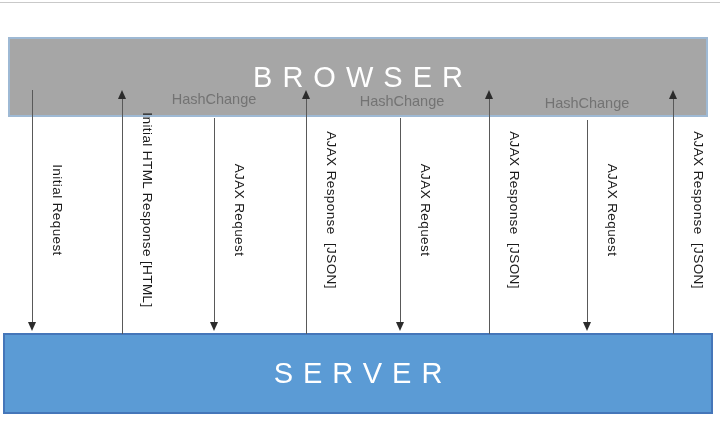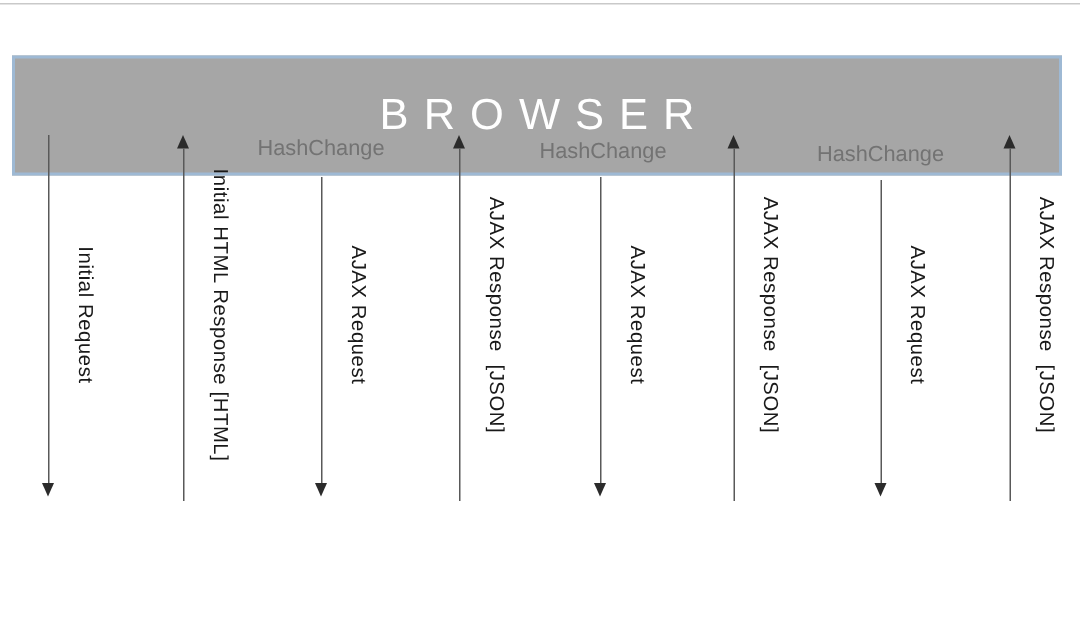--- a/index.html
+++ b/index.html
@@ -39,20 +39,23 @@
 <body>
 
 <div id="canvas">
 
   <div class="top-hairline"></div>
 
   <div class="bar browser">
     <span>BROWSER</span>
   </div>
 
+  <div class="bar server">
+    <span>SERVER</span>
+  </div>
 
   <div>
     <div class="line" style="left:32px;top:90px;height:232px;"></div>
     <div class="head down" style="left:28px;top:322px;"></div>
     <span class="vlabel" style="left:57px;">Initial Request</span>
   </div>
 
   <div>
     <div class="head up" style="left:118px;top:90px;"></div>
     <div class="line" style="left:122px;top:99px;height:235px;"></div>

